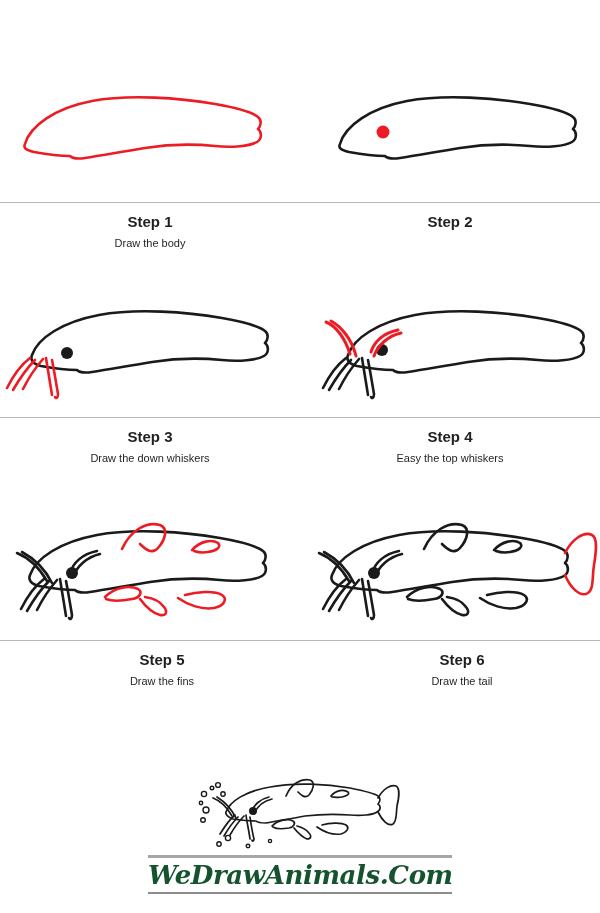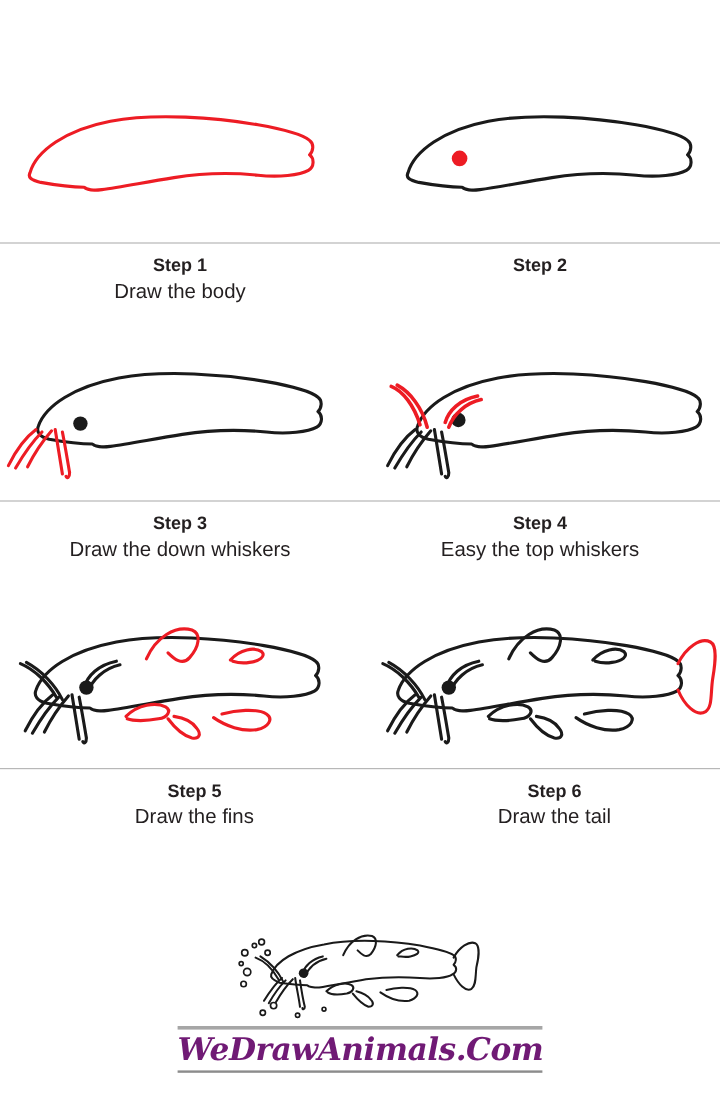--- a/index.html
+++ b/index.html
@@ -70,21 +70,21 @@
     padding-top: 8px;
     box-sizing: border-box;
   }
   .step-title {
     font-size: 15px;
     font-weight: 700;
     color: #231f20;
     line-height: 21px;
   }
   .step-desc {
-    font-size: 17px;
+    font-size: 11px;
     font-weight: 400;
     color: #231f20;
     line-height: 22px;
   }
 
   
   .final-art {
     position: absolute;
     top: 772px;
     left: 190px;
@@ -113,21 +113,21 @@
     height: 34px;
     position: relative;
     text-align: center;
   }
   .footer-logo-text {
     display: block;
     font-family: "DejaVu Serif", serif;
     font-size: 26px;
     font-style: italic;
     font-weight: 700;
-    color: #701a75;
+    color: #14532d;
     line-height: 34px;
     letter-spacing: -0.4px;
     white-space: nowrap;
   }
 </style>
 </head>
 <body>
 
 <div class="title-block">
 </div>

